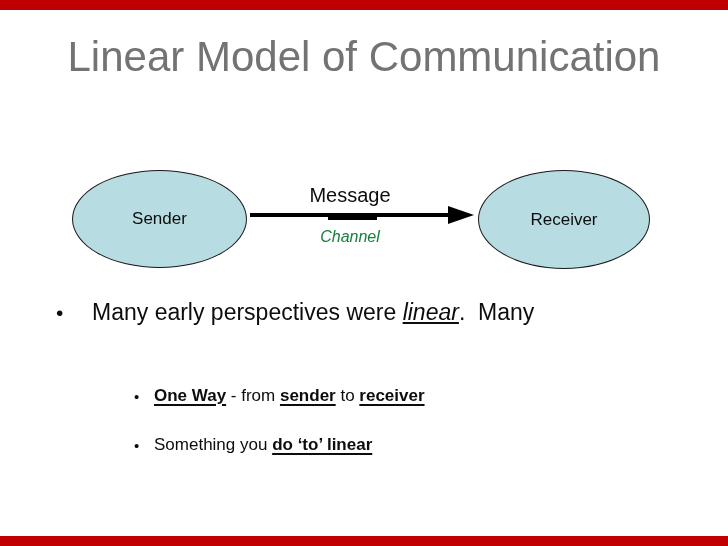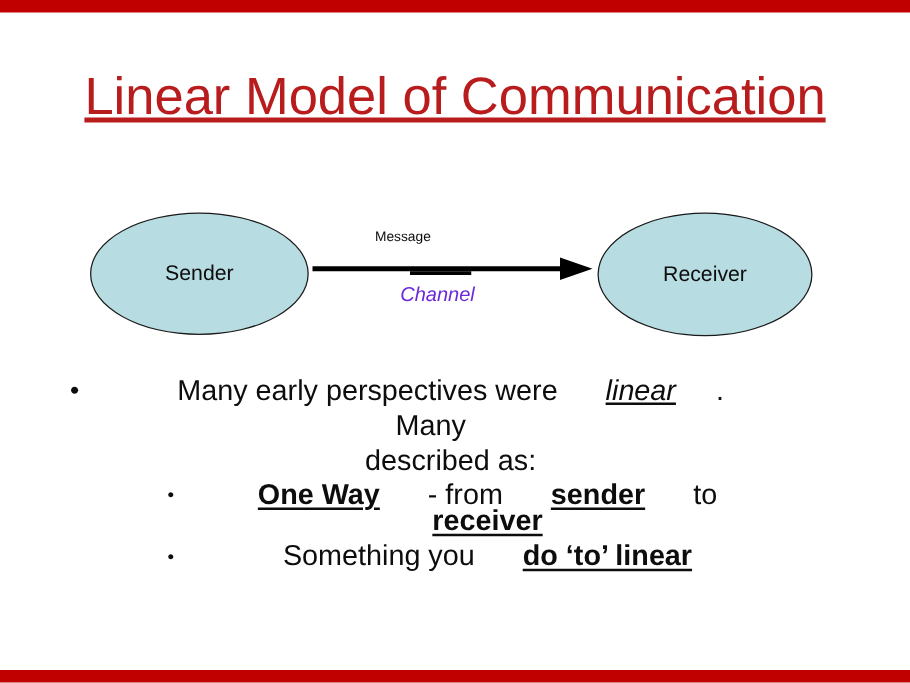--- a/index.html
+++ b/index.html
@@ -4,36 +4,35 @@
 <style>
   html,body{margin:0;padding:0;}
   body{
     width:728px;height:546px;
     background:#ffffff;
     font-family:"Liberation Sans", sans-serif;
     color:#111111;
     position:relative;
     overflow:hidden;
   }
-  .abs{position:absolute;text-align:center;}
-  .t{white-space:pre-wrap;margin-left:32px;}
+  .abs{position:absolute;}
+  .t{white-space:pre-wrap;}
 
   
   .bar{left:0;width:728px;height:10px;background:#c00000;}
   .bar-top{top:0;}
   .bar-bottom{top:536px;}
 
   
   .title{
-    left:0;right:0;top:52px;
+    left:0;right:0;top:32px;
     text-align:center;
     font-size:42px;
     line-height:50px;
-    color:#b91c1c;
-    text-decoration:underline;
+    color:#737373;
   }
 
   
   .ellipse{
     background:#b7dce1;
     border:1px solid #1a1a1a;
     border-radius:50%;
     display:flex;align-items:center;justify-content:center;
     font-size:17px;
     color:#0d0d0d;
@@ -43,36 +42,36 @@
 
   .arrow-line{left:250px;top:213px;width:210px;height:4px;background:#000;}
   .arrow-head{
     left:448px;top:206px;width:0;height:0;
     border-top:9px solid transparent;
     border-bottom:9px solid transparent;
     border-left:26px solid #000;
   }
   .arrow-dash{left:328px;top:217px;width:49px;height:3px;background:#000;}
 
-  .lbl-message{left:300px;top:184px;width:100px;text-align:left;font-size:11px;color:#0d0d0d;}
-  .lbl-channel{left:300px;top:228px;width:100px;font-size:16px;font-style:italic;color:#6d28d9;}
+  .lbl-message{left:300px;top:184px;width:100px;text-align:center;font-size:20px;color:#0d0d0d;}
+  .lbl-channel{left:300px;top:228px;width:100px;text-align:center;font-size:16px;font-style:italic;color:#15803d;}
 
   
   .marker-main{left:56px;top:301px;font-size:21px;color:#0d0d0d;}
   .bullet-main{
     left:92px;top:298px;width:505px;
     font-size:23px;line-height:28px;color:#0d0d0d;
   }
   .italic{font-style:italic;text-decoration:underline;}
 
   .marker-sub{font-size:15px;color:#0d0d0d;}
   .marker-sub1{left:134px;top:388px;}
   .marker-sub2{left:134px;top:437px;}
   .bullet-sub{
-    font-size:23px;line-height:21px;color:#0d0d0d;
+    font-size:17px;line-height:21px;color:#0d0d0d;
   }
   .bullet-sub1{left:154px;top:385px;width:440px;}
   .bullet-sub2{left:154px;top:434px;width:440px;}
   .bu{
     font-weight:bold;
     text-decoration:underline;
     text-decoration-thickness:2px;
     text-underline-offset:3px;
   }
 </style>
@@ -92,19 +91,19 @@
   </div>
 
 <div class="abs arrow-line"></div>
 <div class="abs arrow-head"></div>
 <div class="abs arrow-dash"></div>
 
 <div class="abs lbl-message">Message</div>
 <div class="abs lbl-channel">Channel</div>
 
 <div class="abs marker-main">•</div>
-<div class="abs bullet-main"><span class="t">Many early perspectives were </span><span class="t italic">linear</span><span class="t">.  Many</span><br><span class="t">described as:</span></div>
+<div class="abs bullet-main"><span class="t">Many early perspectives were </span><span class="t italic">linear</span><span class="t">.  Many</span><br></div>
 
 <div class="abs marker-sub marker-sub1">•</div>
 <div class="abs bullet-sub bullet-sub1"><span class="t bu">One Way</span><span class="t"> - from </span><span class="t bu">sender</span><span class="t"> to </span><span class="t bu">receiver</span></div>
 
 <div class="abs marker-sub marker-sub2">•</div>
 <div class="abs bullet-sub bullet-sub2"><span class="t">Something you </span><span class="t bu">do ‘to’ linear</span></div>
 
 </body></html>

